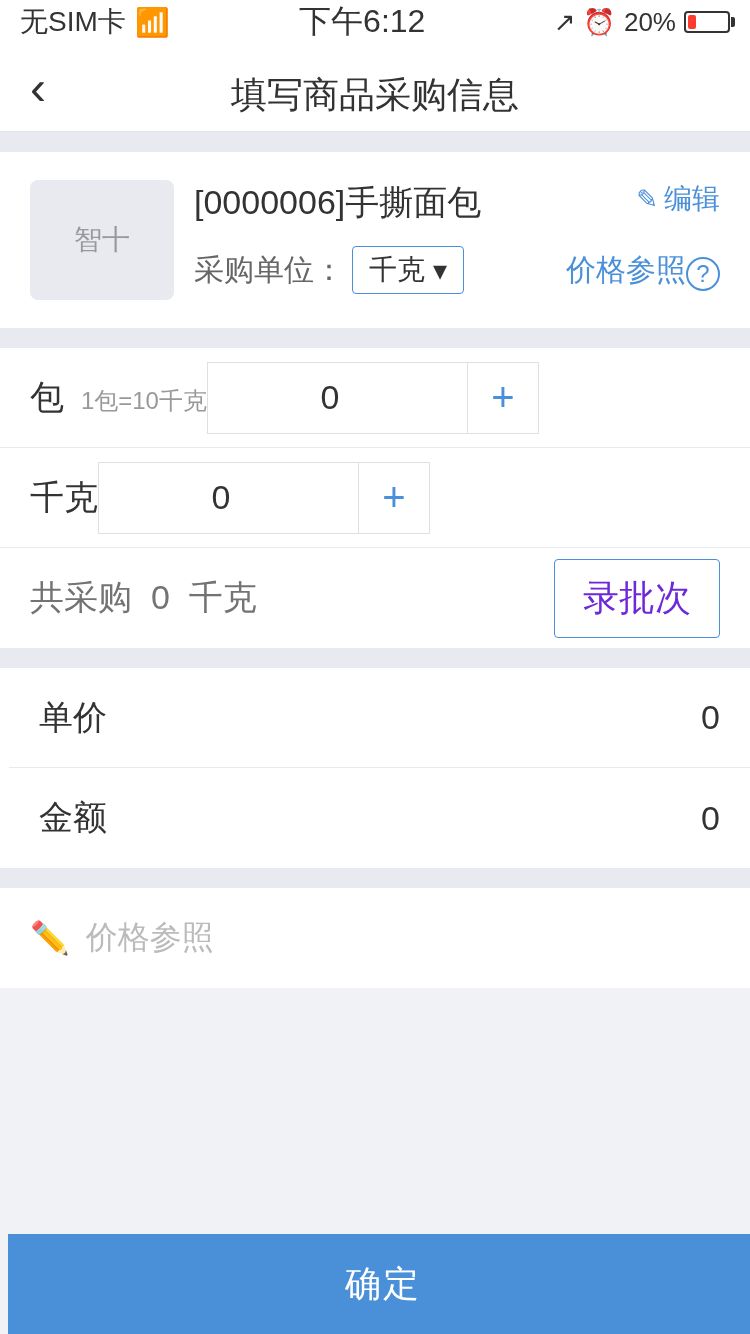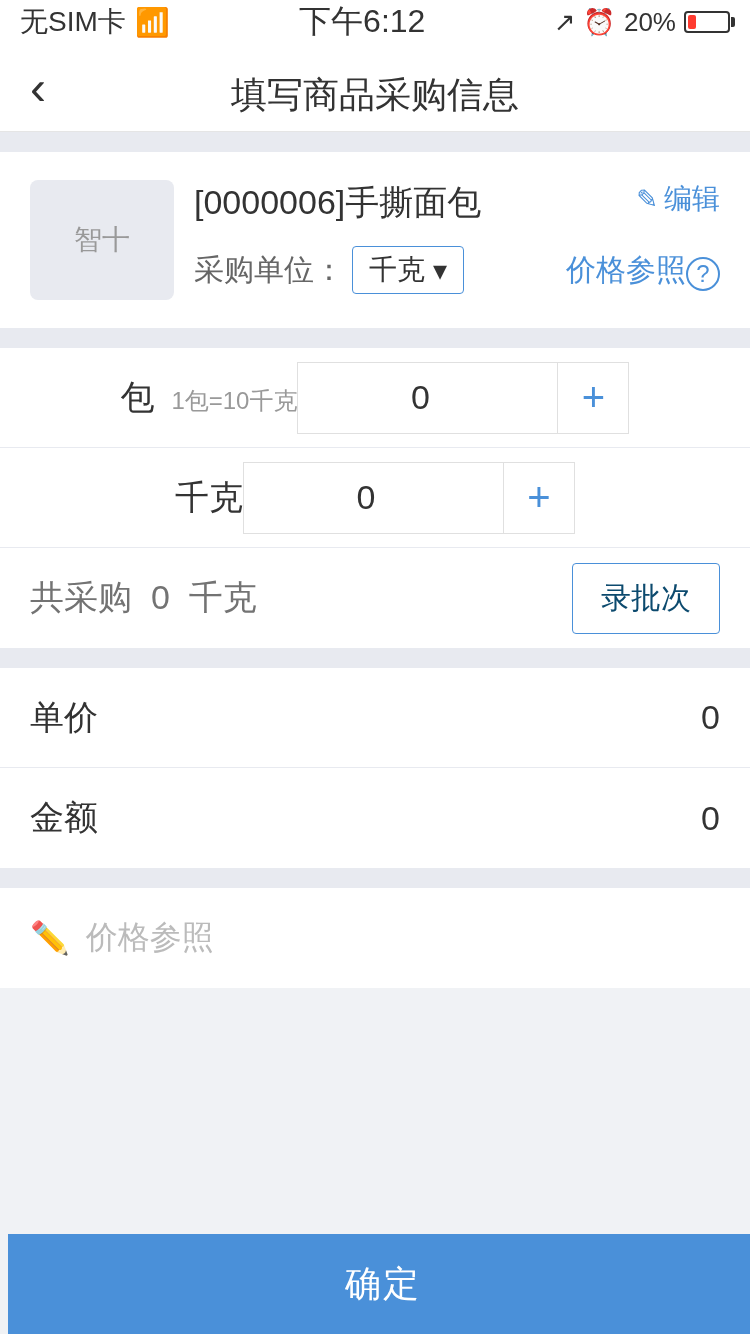--- a/index.html
+++ b/index.html
@@ -110,21 +110,21 @@
       font-size: 30px; color: #4a90d9;
       display: flex; align-items: flex-end; gap: 0;
     }
 
     
     .input-section {
       background: #fff;
       margin-top: 0;
     }
     .input-row {
-      display: flex; align-items: center; justify-content: center;
+      display: flex; align-items: center; justify-content: flex-start;
       padding: 0 30px;
       height: 100px;
       border-bottom: 1px solid #e8eaf0;
     }
     .input-label {
       font-size: 34px; color: #333;
     }
     .input-label-sub {
       font-size: 24px; color: #999; margin-left: 8px;
     }
@@ -152,32 +152,33 @@
       background: #fff;
       padding: 0 30px;
       height: 100px;
       display: flex; align-items: center; justify-content: space-between;
     }
     .total-text {
       font-size: 34px; color: #737373;
     }
     .batch-btn {
       border: 1px solid #4a90d9;
-      color: #0c4a6e;
+      color: #6d28d9;
       background: #fff;
       border-radius: 4px;
       padding: 14px 28px;
-      font-size: 30px;
+      font-size: 36px;
       cursor: pointer;
     }
 
     
     .price-section {
       background: #fff;
       margin-top: 0;
+      padding-left: 9px;
     }
     .price-row {
       display: flex; align-items: center; justify-content: space-between;
       padding: 0 30px;
       height: 100px;
       border-bottom: 1px solid #e8eaf0;
     }
     .price-label { font-size: 34px; color: #333; }
     .price-value { font-size: 34px; color: #333; }
 

